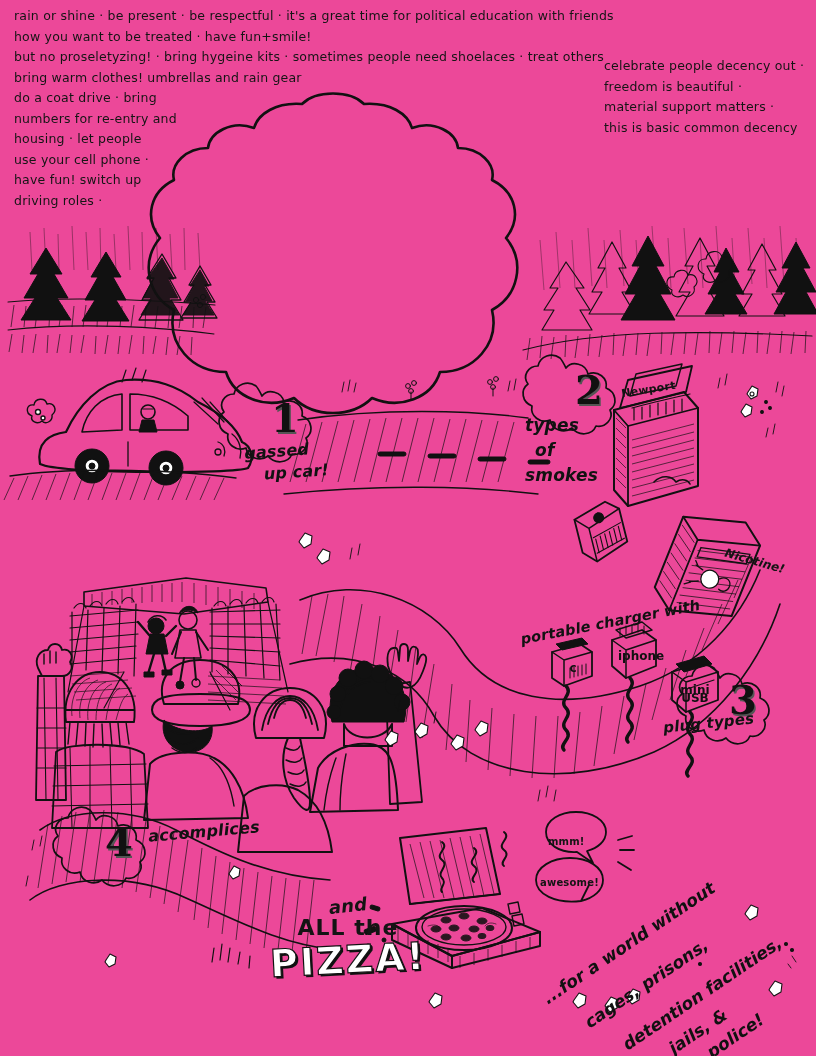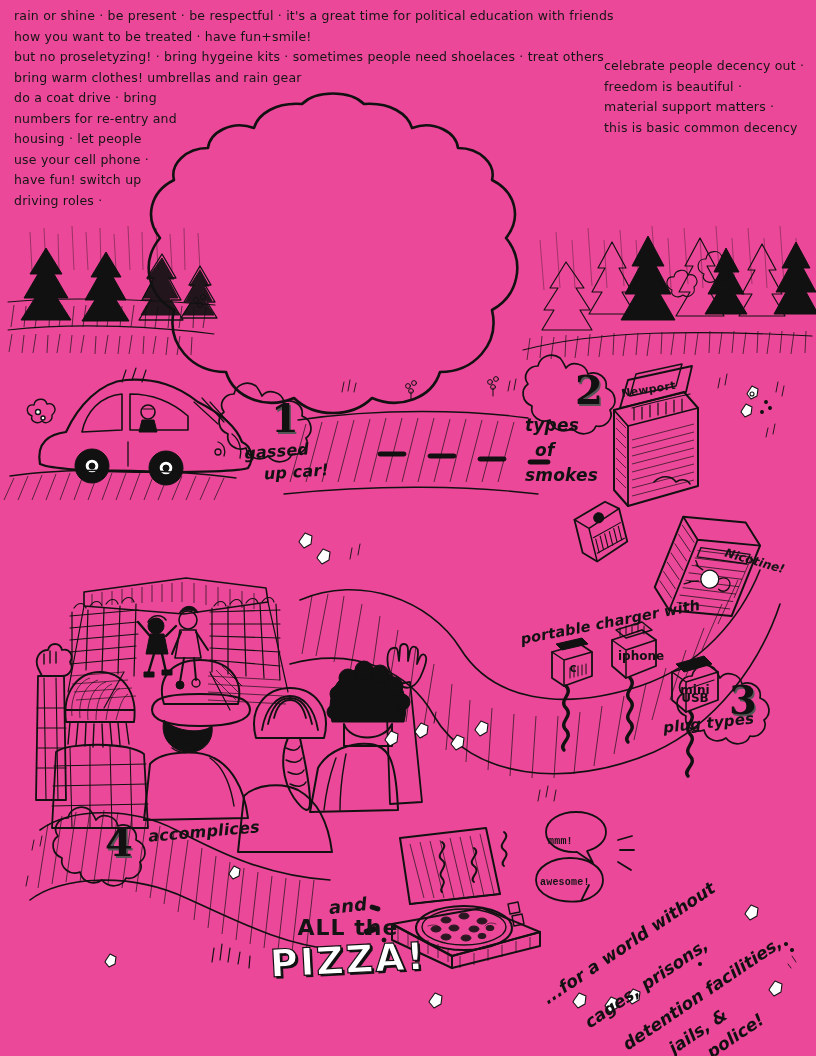--- a/index.html
+++ b/index.html
@@ -73,21 +73,21 @@
   }
 
   
   #manifesto{position:absolute;left:548px;top:862px;width:260px;height:180px;}
   #manifesto span{
     position:absolute;font-size:17px;font-weight:600;font-style:italic;
     transform:rotate(-34deg);transform-origin:left bottom;white-space:nowrap;color:#111;
   }
 
   
-  .speech{position:absolute;font-size:10px;font-weight:700;font-family:Liberation Mono, monospace;}
+  .speech{position:absolute;font-size:10px;font-weight:700;}
   #sp1{left:548px;top:836px;}
   #sp2{left:540px;top:877px;}
 
   
   .plug-lbl{position:absolute;font-size:12px;font-weight:700;color:#111;text-align:center;line-height:8px;}
 
   
   #lbl-newport{position:absolute;left:621px;top:383px;font-size:11px;font-weight:700;transform:rotate(-9deg);letter-spacing:.3px;}
   #lbl-nicotine{position:absolute;left:724px;top:554px;font-size:12px;font-weight:700;transform:rotate(16deg);font-style:italic;}
 

